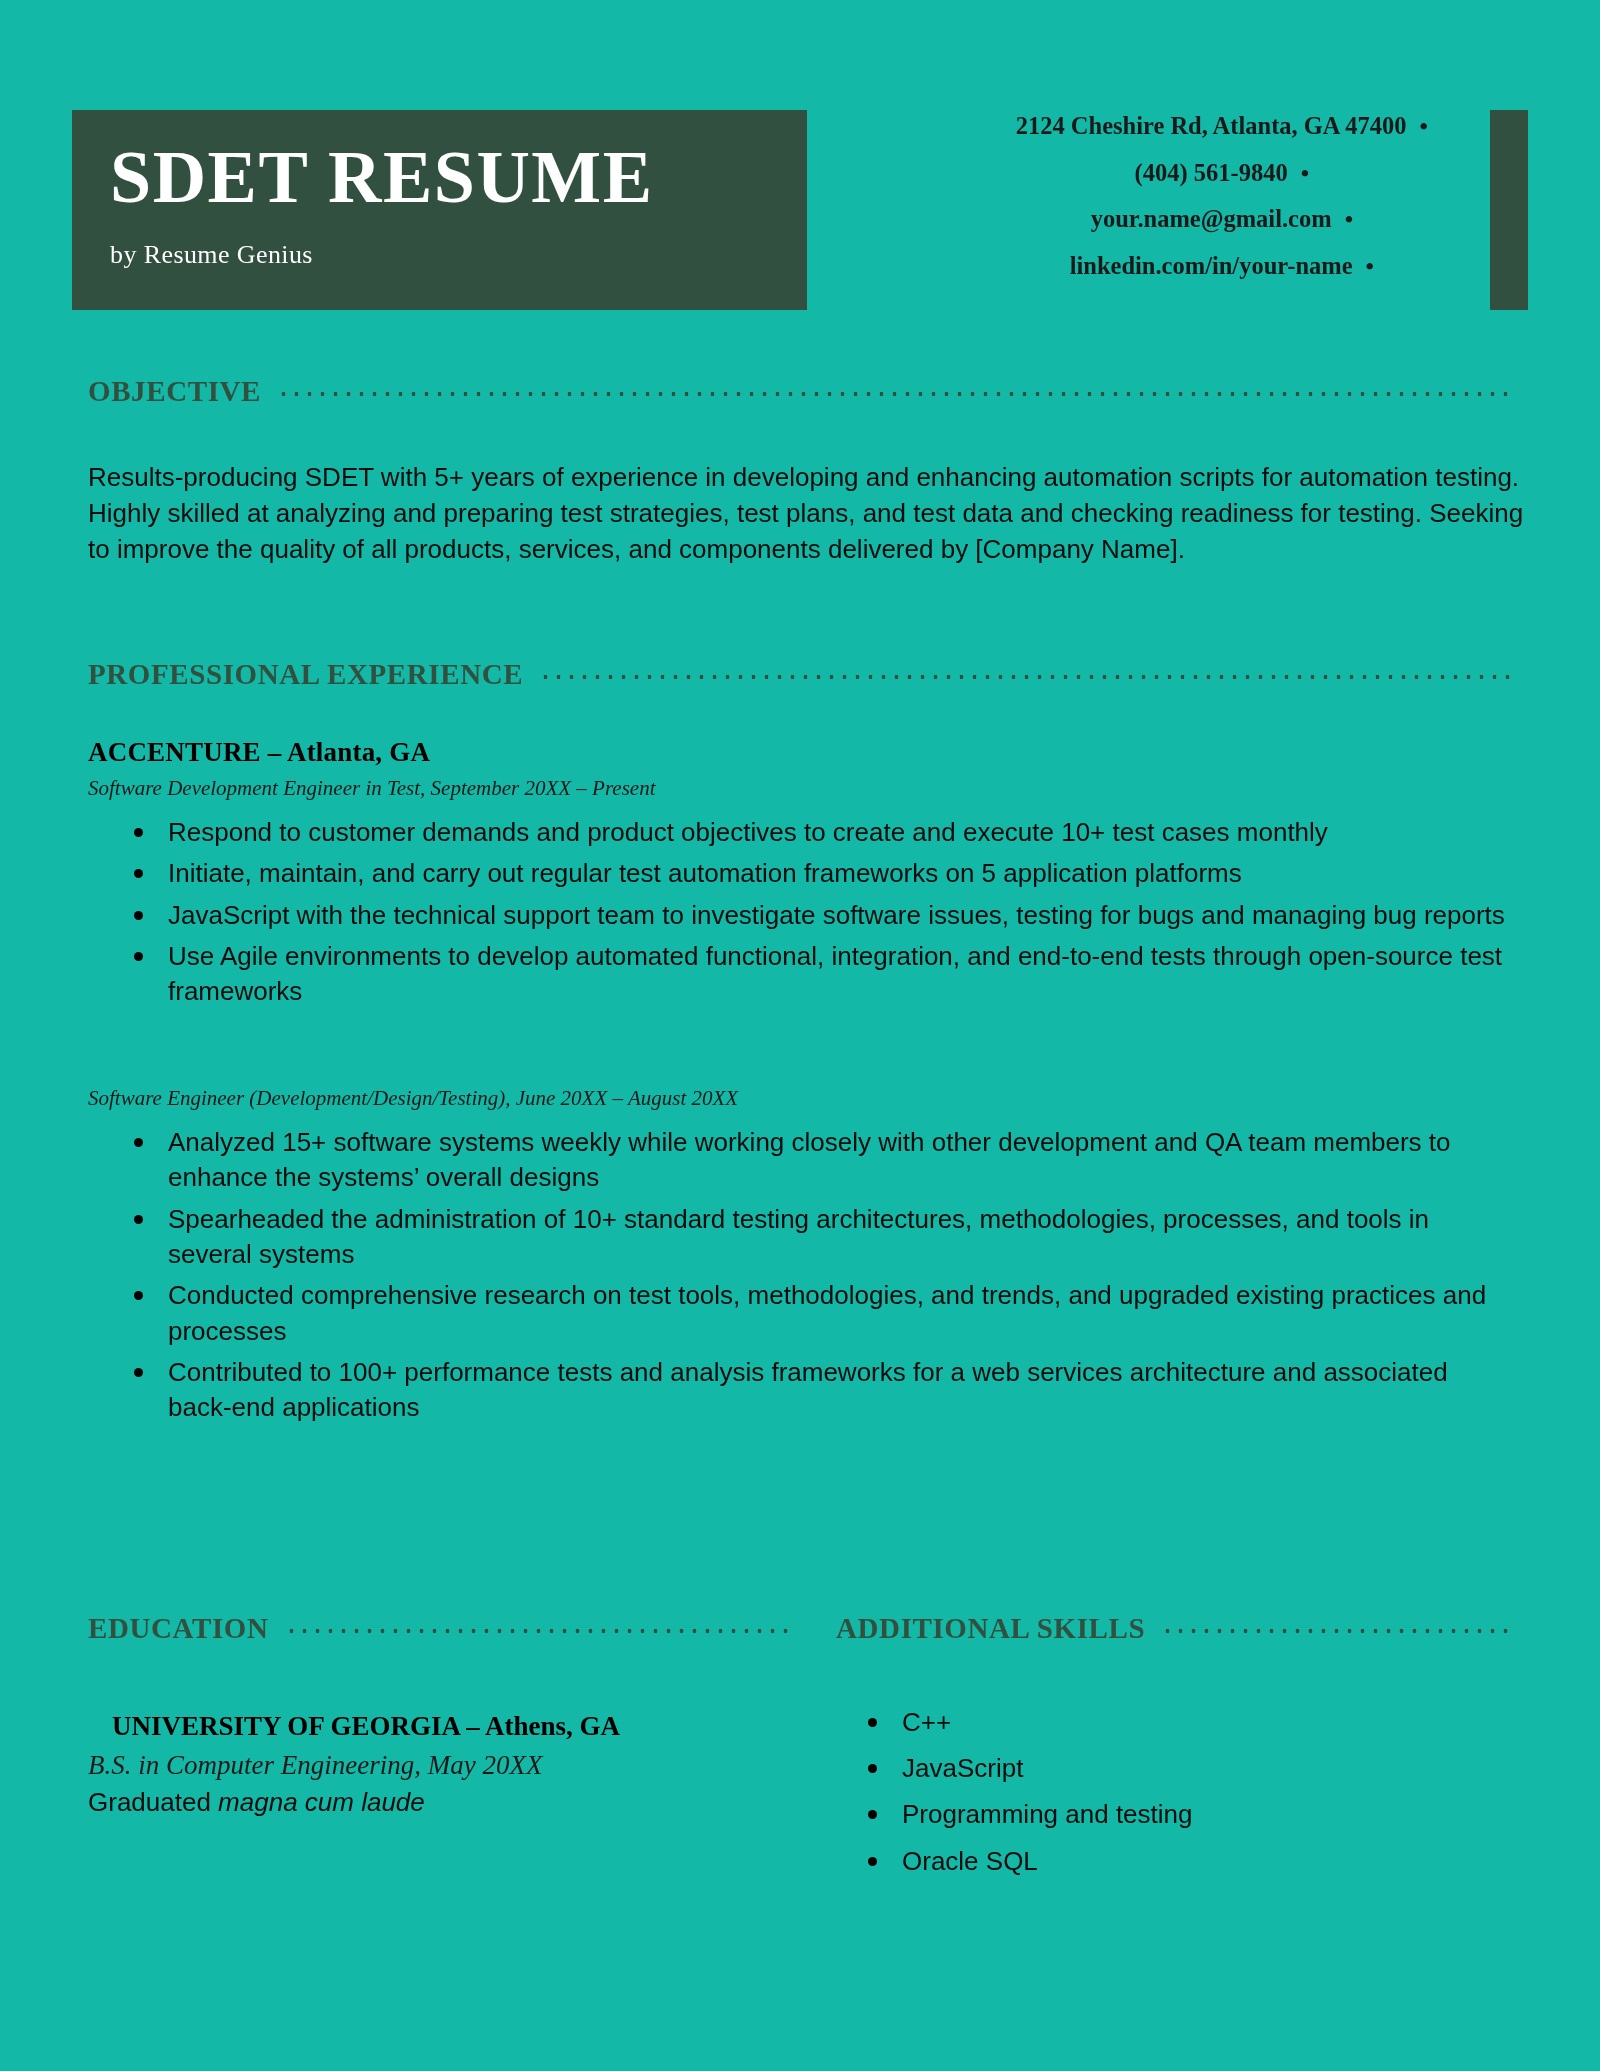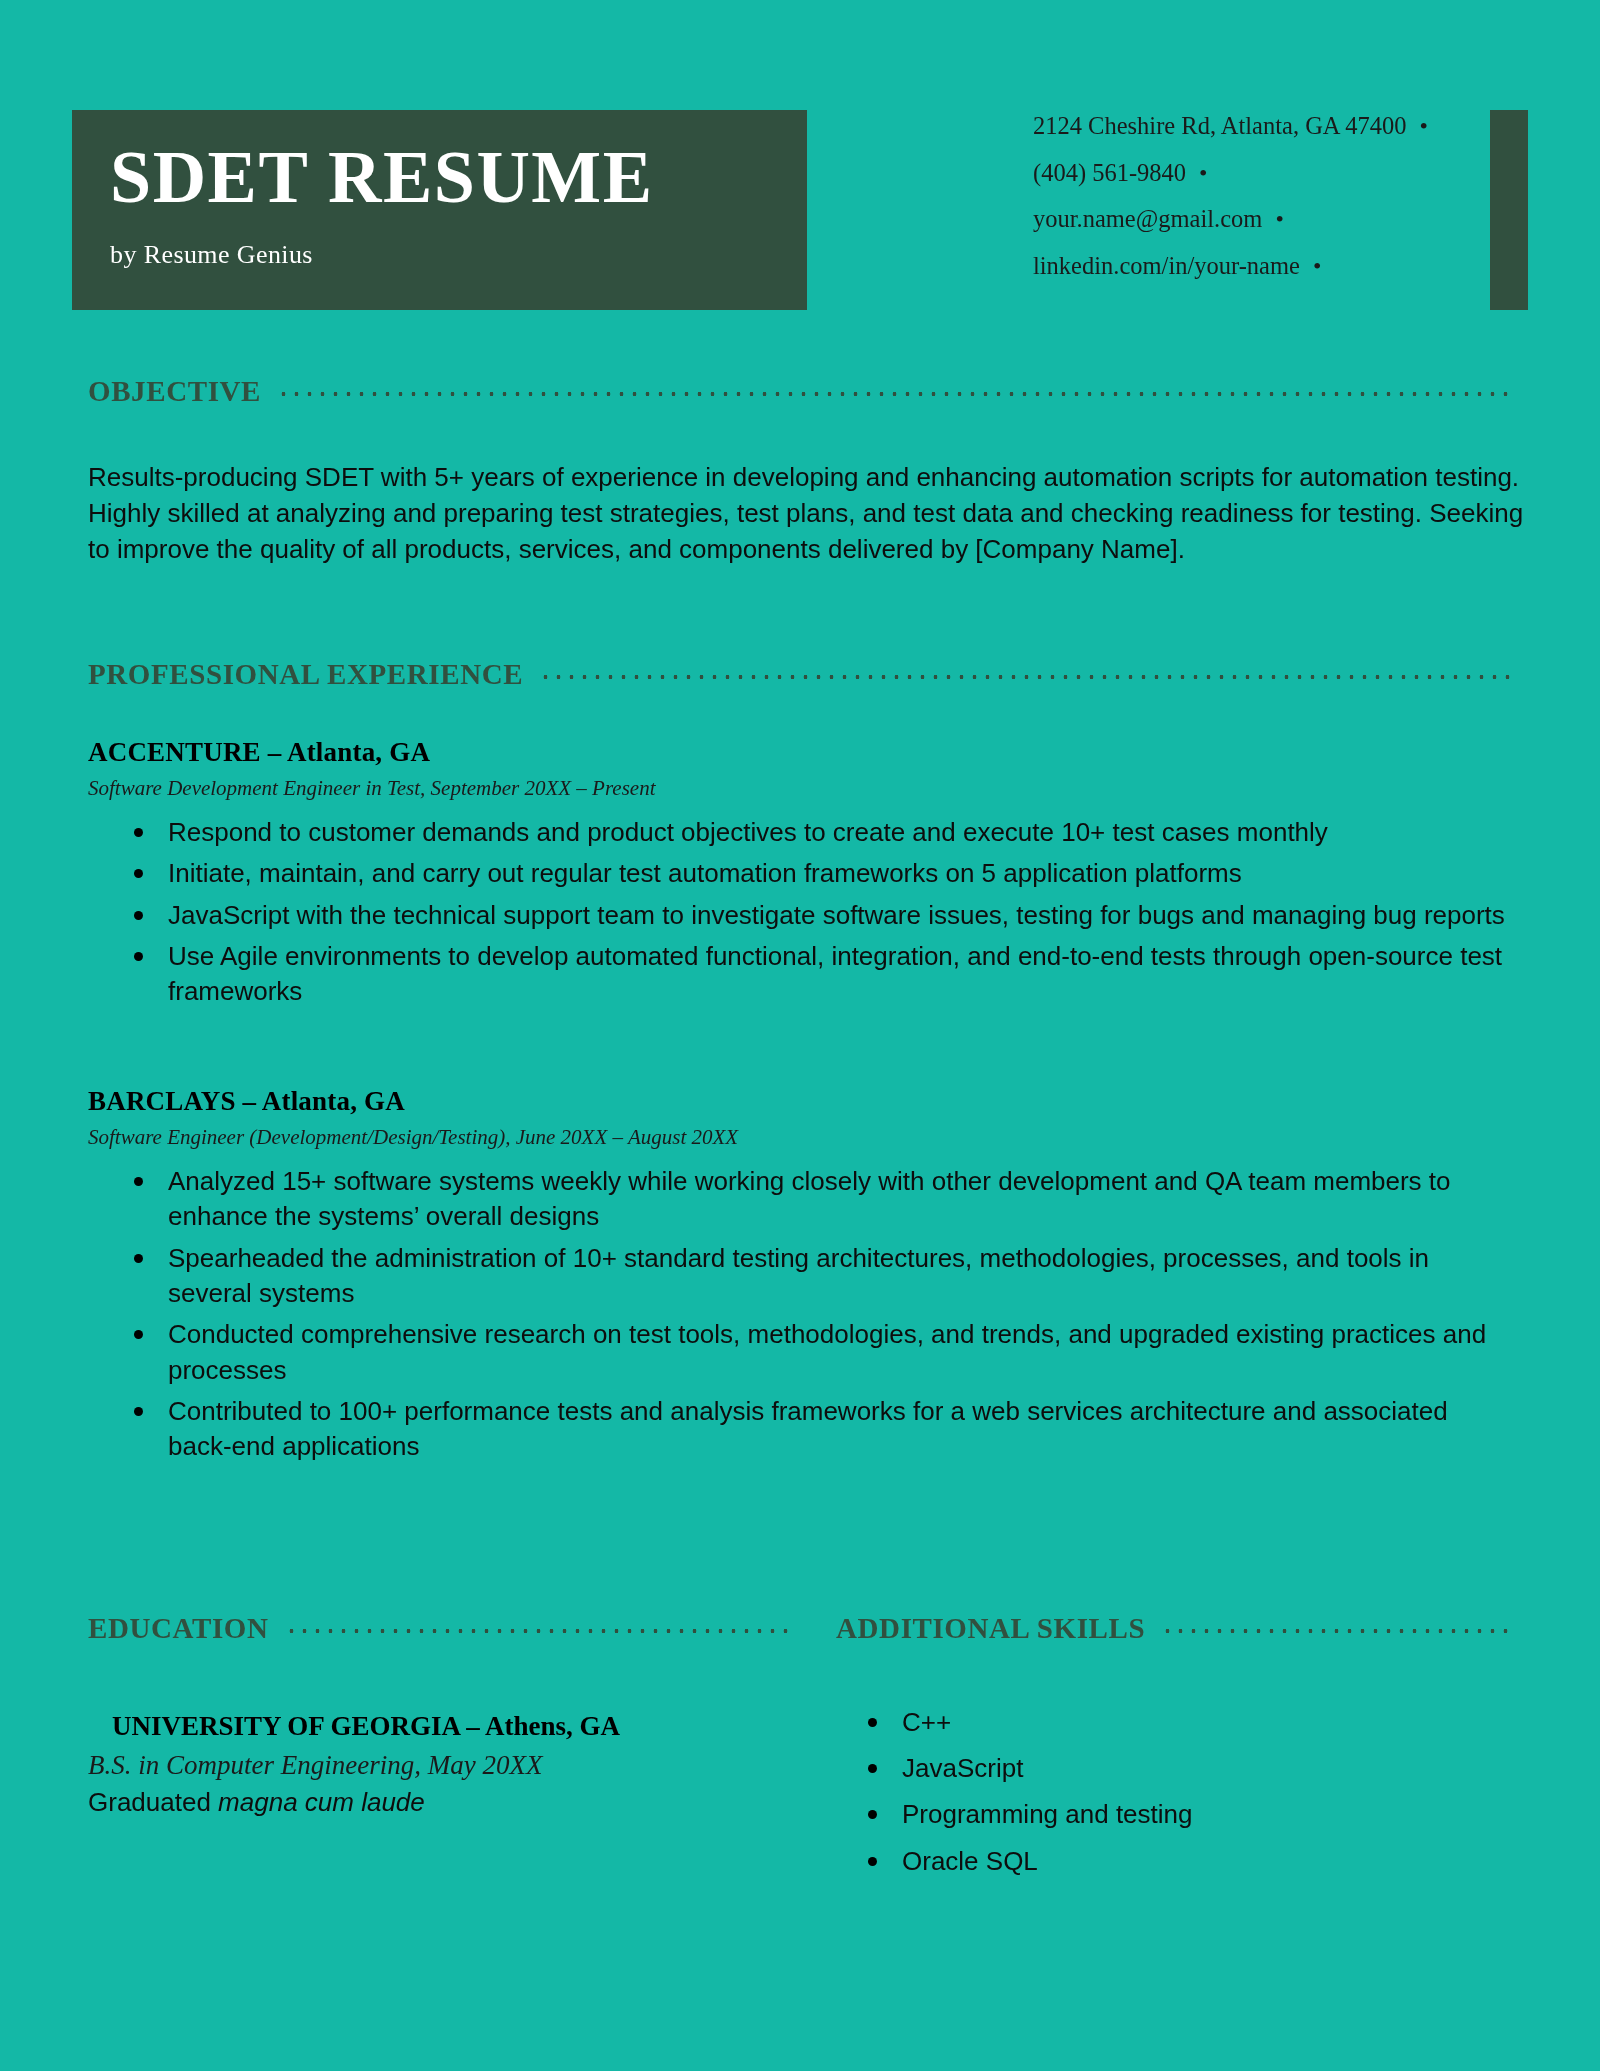--- a/index.html
+++ b/index.html
@@ -53,21 +53,22 @@
     color: #ffffff;
     font-size: 26px;
     margin-top: 26px;
     letter-spacing: 0.4px;
   }
 
   .contact-block {
     position: absolute;
     right: 172px;
     top: 4px;
-    text-align: left;
+    text-align: center;
+    font-weight: bold;
   }
   .contact-line {
     font-family: "Liberation Serif", serif;
     font-size: 24.5px;
     color: #1a1a1a;
     line-height: 1.0;
     margin-bottom: 22px;
     white-space: nowrap;
   }
   .contact-text { }
@@ -291,21 +292,20 @@
       <div class="job-title">Software Development Engineer in Test, September 20XX – Present</div>
       <ul class="bullets">
         <li>Respond to customer demands and product objectives to create and execute 10+ test cases monthly</li>
         <li>Initiate, maintain, and carry out regular test automation frameworks on 5 application platforms</li>
         <li>JavaScript with the technical support team to investigate software issues, testing for bugs and managing bug reports</li>
         <li>Use Agile environments to develop automated functional, integration, and end-to-end tests through open-source test frameworks</li>
       </ul>
     </div>
 
     <div class="job">
-      <div class="job-company">BARCLAYS – Atlanta, GA</div>
       <div class="job-title">Software Engineer (Development/Design/Testing), June 20XX – August 20XX</div>
       <ul class="bullets">
         <li>Analyzed 15+ software systems weekly while working closely with other development and QA team members to enhance the systems’ overall designs</li>
         <li>Spearheaded the administration of 10+ standard testing architectures, methodologies, processes, and tools in several systems</li>
         <li>Conducted comprehensive research on test tools, methodologies, and trends, and upgraded existing practices and processes</li>
         <li>Contributed to 100+ performance tests and analysis frameworks for a web services architecture and associated back-end applications</li>
       </ul>
     </div>
   </div>
 

